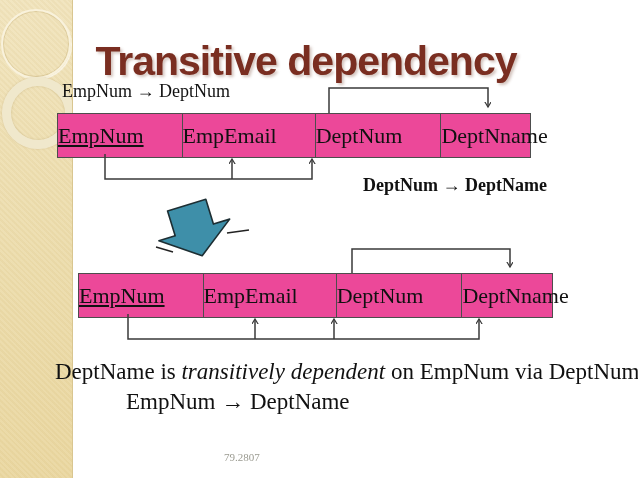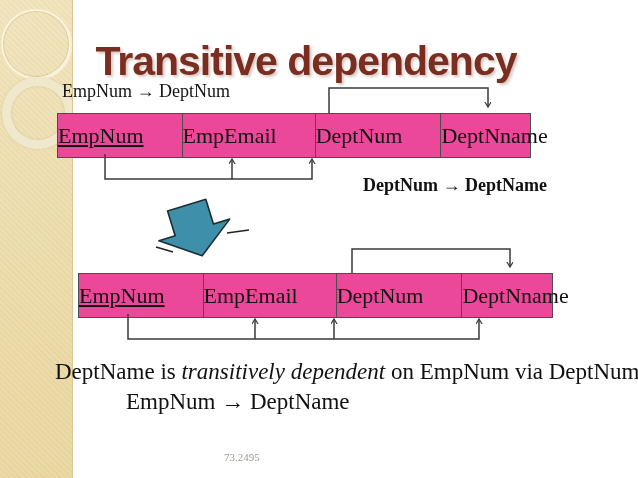--- a/index.html
+++ b/index.html
@@ -85,21 +85,21 @@
   <div class="rel-table table2">
     <div class="cell c0 u">EmpNum</div>
     <div class="cell c1">EmpEmail</div>
     <div class="cell c2">DeptNum</div>
     <div class="cell c3">DeptNname</div>
   </div>
 
   <div class="conclusion1"><span>DeptName is </span><i>transitively dependent</i><span> on EmpNum via DeptNum</span></div>
   <div class="conclusion2">EmpNum → DeptName</div>
 
-  <div class="footer-left">73.2495</div>
+  <div class="footer-left">79.2807</div>
   <div class="page-number">11</div>
 
   <svg class="overlay" width="638" height="478" viewBox="0 0 638 478">
     <defs>
       <marker id="ah" markerWidth="11" markerHeight="10" refX="5.2" refY="3.2" orient="auto" markerUnits="userSpaceOnUse">
         <path d="M0,0 L5.2,3.2 L0,6.4" fill="none" stroke="#3a3a3a" stroke-width="1.2"></path>
       </marker>
     </defs>
 
     <path d="M329,113 V88 H488 V107" fill="none" stroke="#3a3a3a" stroke-width="1.5" marker-end="url(#ah)"></path>

